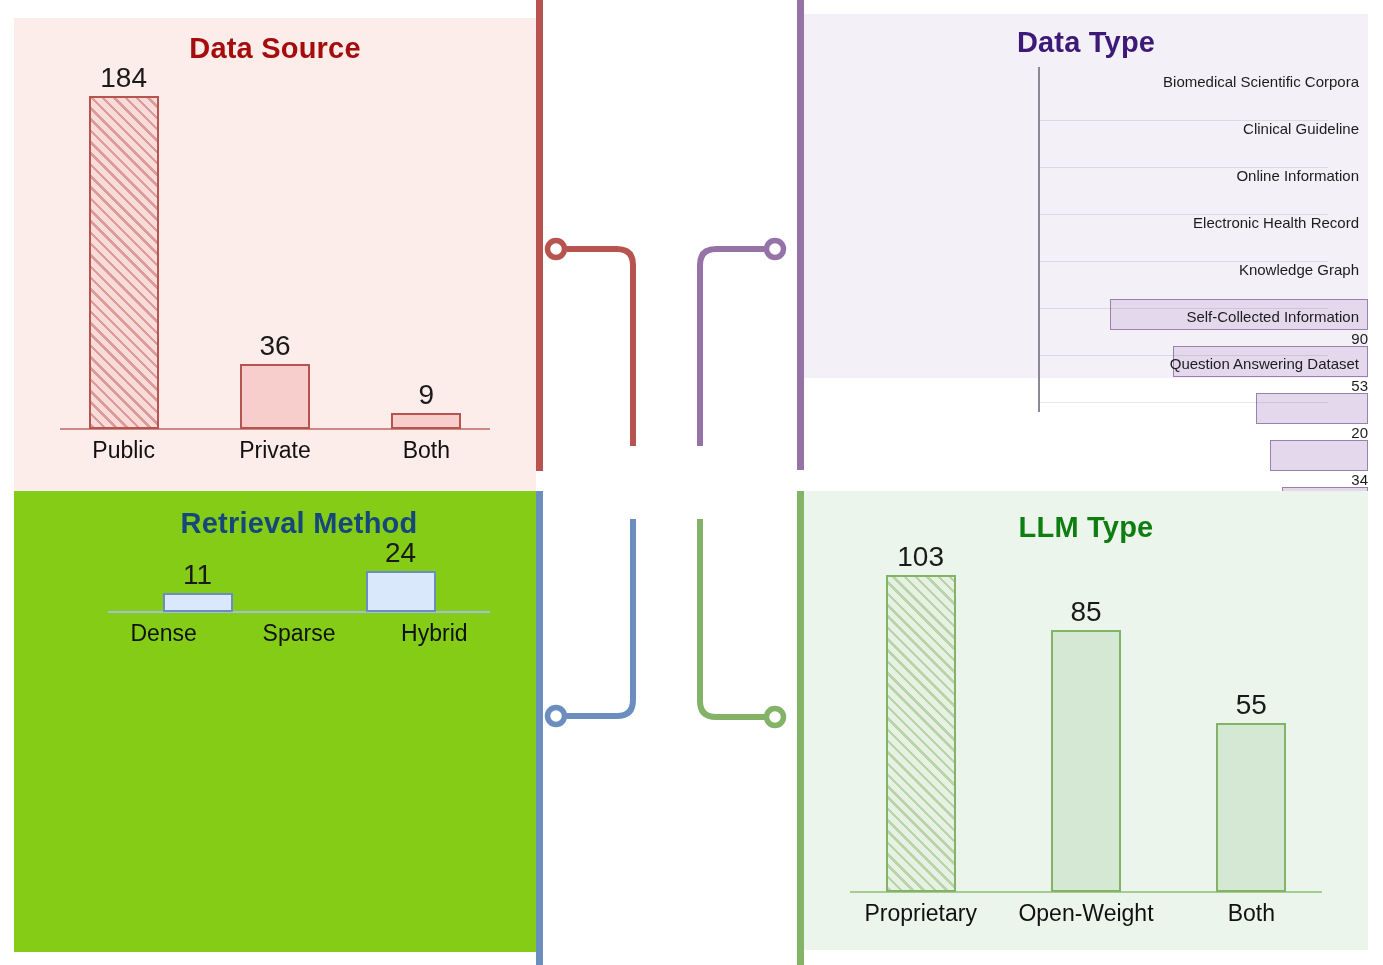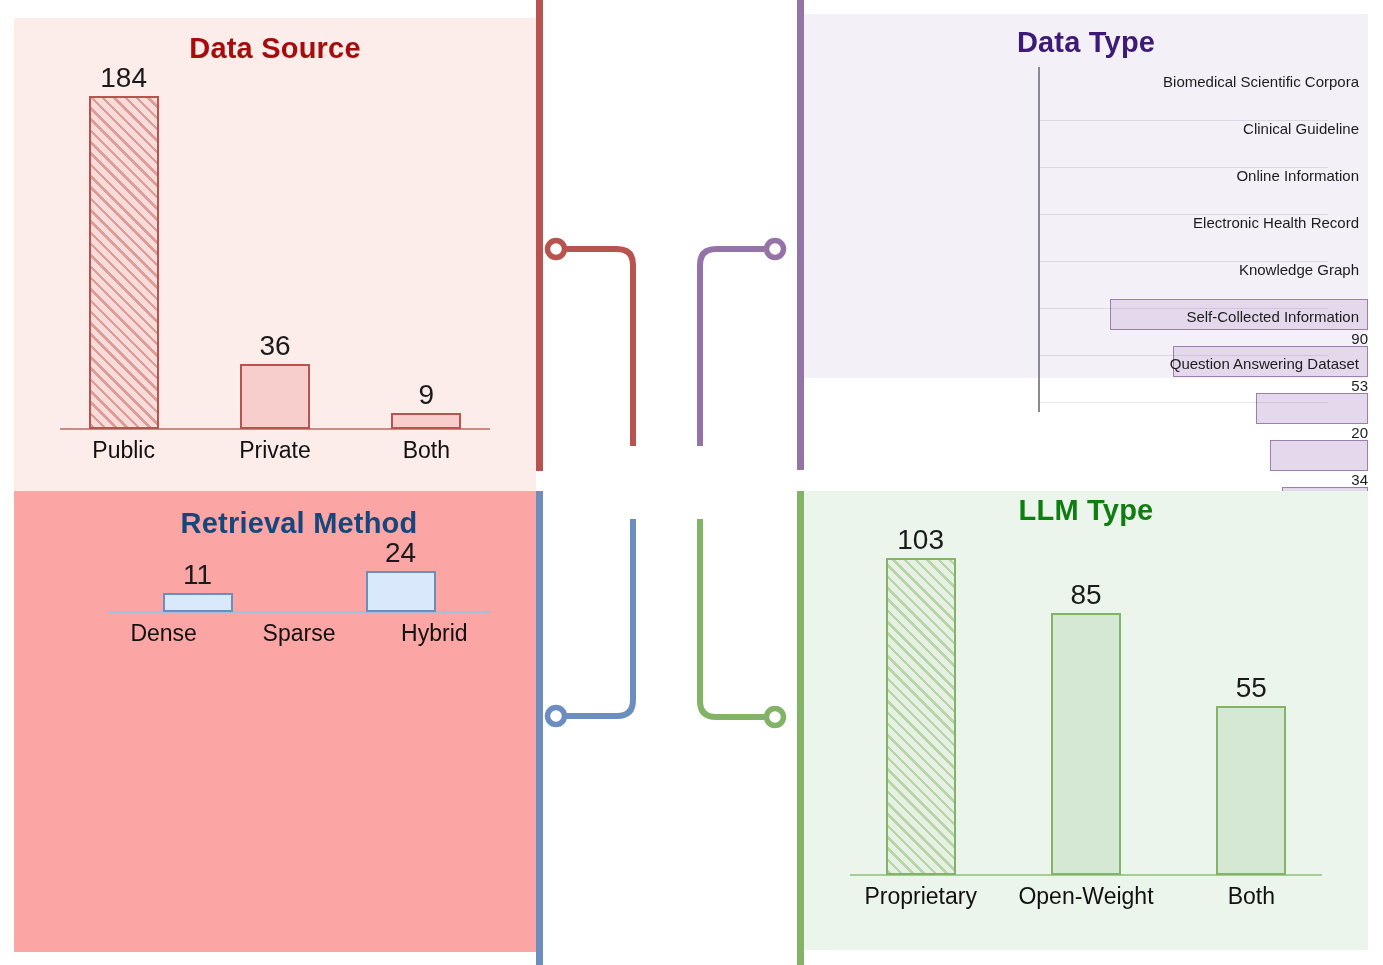--- a/index.html
+++ b/index.html
@@ -22,21 +22,21 @@
   #divider-bl{left:536px;top:491px;height:474px;}
   #divider-br{left:797px;top:491px;height:474px;}
 
   .chart-title{
     text-align:center;font-weight:bold;font-size:29px;
     letter-spacing:.2px;
   }
   #panel-tl .chart-title{padding-top:14px;}
   #panel-tr .chart-title{padding-top:12px;}
   #panel-bl .chart-title{padding-top:16px;}
-  #panel-br .chart-title{padding-top:3px;}
+  #panel-br .chart-title{padding-top:20px;}
 
   
   .vplot{position:relative;margin:0 34px;}
   .bars-row{display:flex;align-items:flex-end;justify-content:space-around;position:relative;}
   .bar-col{flex:1;display:flex;flex-direction:column;align-items:center;justify-content:flex-end;}
   .bar-value{font-size:28px;color:#1a1a1a;height:26px;line-height:26px;margin-bottom:5px;}
   .vbar{width:70px;box-sizing:border-box;}
   .baseline{position:absolute;left:12px;right:12px;bottom:-1px;height:2px;}
   .labels-row{display:flex;justify-content:space-around;margin:8px 34px 0 34px;}
   .cat-label{flex:1;text-align:center;font-size:23px;color:#111;}
@@ -139,21 +139,21 @@
         </div>
         <div class="hsep" style="top: 329px; left: 236px; right: 40px;"></div>
         <div class="hrow">
           <div class="hlabel">Question Answering Dataset</div>
           <div class="hbar" style="width: 26px; background-color: rgb(228, 217, 236); border: 1.5px solid rgb(157, 127, 174);"></div>
           <div class="hvalue">9</div>
         </div>
       </div>
   </div>
 
-  <div class="panel" id="panel-bl" style="background: #fca5a5; padding-left: 48px;">
+  <div class="panel" id="panel-bl" style="background: #84cc16; padding-left: 48px;">
     <div class="chart-title" style="color: rgb(22, 71, 124);">Retrieval Method</div>
     <div class="vplot">
         <div class="baseline" style="background: rgb(163, 191, 223);"></div>
         <div class="bars-row">
           <div class="bar-col">
             <div class="bar-value">11</div>
             <div class="vbar" style="height: 19px; border: 2px solid rgb(108, 142, 191); background-color: rgb(218, 232, 252);"></div>
           </div>
           <div class="bar-col">
             <div class="bar-value">24</div>

